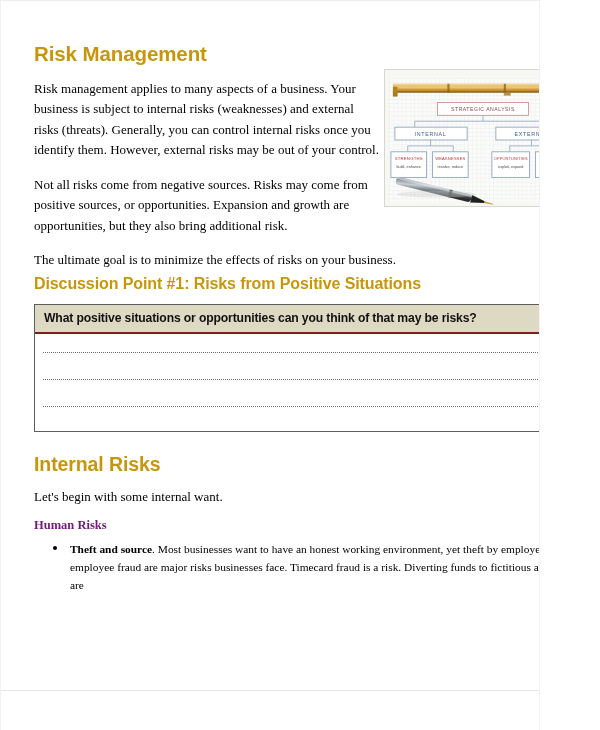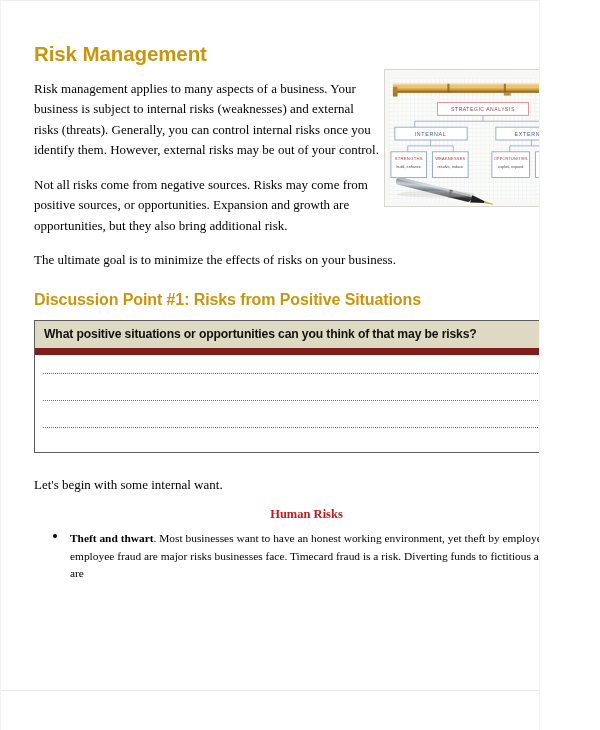--- a/index.html
+++ b/index.html
@@ -50,35 +50,34 @@
     margin: 0 0 12px 0;
   }
   h1.doc-h1.third {
     font-size: 19.5px;
     margin: 0 0 11px 0;
   }
   h3.doc-h3 {
     font-family: "Liberation Serif", "DejaVu Serif", serif;
     font-size: 12.5px;
     font-weight: bold;
-    color: #b91c1c;
+    color: #701a75;
     margin: 0 0 8px 0;
-    text-align: center;
   }
 
   
   p.body-text {
     font-size: 13px;
     line-height: 1.58;
     margin: 0 0 14px 0;
     text-align: left;
   }
   p.body-text.tight { margin-bottom: 11px; }
   p.body-text.narrow { width: 345px; }
-  p.body-text.last { margin-bottom: 20px; }
+  p.body-text.last { margin-bottom: 4px; }
 
   
   .intro-wrap {
     position: relative;
     min-height: 150px;
   }
   .photo {
     position: absolute;
     right: 0;
     top: 26px;
@@ -94,21 +93,21 @@
   
   .answer-box {
     border: 1px solid #5d5d5d;
     box-sizing: border-box;
     width: 545px;
     margin: 0 0 22px 0;
     background: #ffffff;
   }
   .answer-box-header {
     background: #ddd9c3;
-    border-bottom: 7px solid #7f1d1d;
+    border-bottom: 2px solid #7f1d1d;
     padding: 6px 9px 7px 9px;
     font-family: "Liberation Sans", "DejaVu Sans", sans-serif;
     font-size: 12.2px;
     font-weight: bold;
     color: #111111;
     letter-spacing: -0.15px;
   }
   .answer-box-body {
     padding: 18px 8px 16px 8px;
   }
@@ -258,30 +257,31 @@
         <div class="answer-box-header">What positive situations or opportunities can you think of that may be risks?</div>
         <div class="answer-box-body">
           <div class="write-line"></div>
           <div class="write-line"></div>
           <div class="write-line"></div>
         </div>
       </div>
     </div>
 
     <div>
+      <h1 class="doc-h1 third">Internal Risks</h1>
 
       <p class="body-text tight">Let's begin with some internal want.</p>
 
       <h3 class="doc-h3">Human Risks</h3>
 
 
       <ul class="risk-list">
         <li>
           <span class="bullet-dot"></span>
-          <b>Theft and thwart</b><span>. Most businesses want to have an honest working environment, yet theft by employees and employee fraud are major risks businesses face. Timecard fraud is a risk. Diverting funds to fictitious accounts are</span>
+          <b>Theft and source</b><span>. Most businesses want to have an honest working environment, yet theft by employees and employee fraud are major risks businesses face. Timecard fraud is a risk. Diverting funds to fictitious accounts are</span>
         </li>
       </ul>
     </div>
 
   </div>
 
   <div class="page-cut"></div>
 </div>
 
 </body></html>

